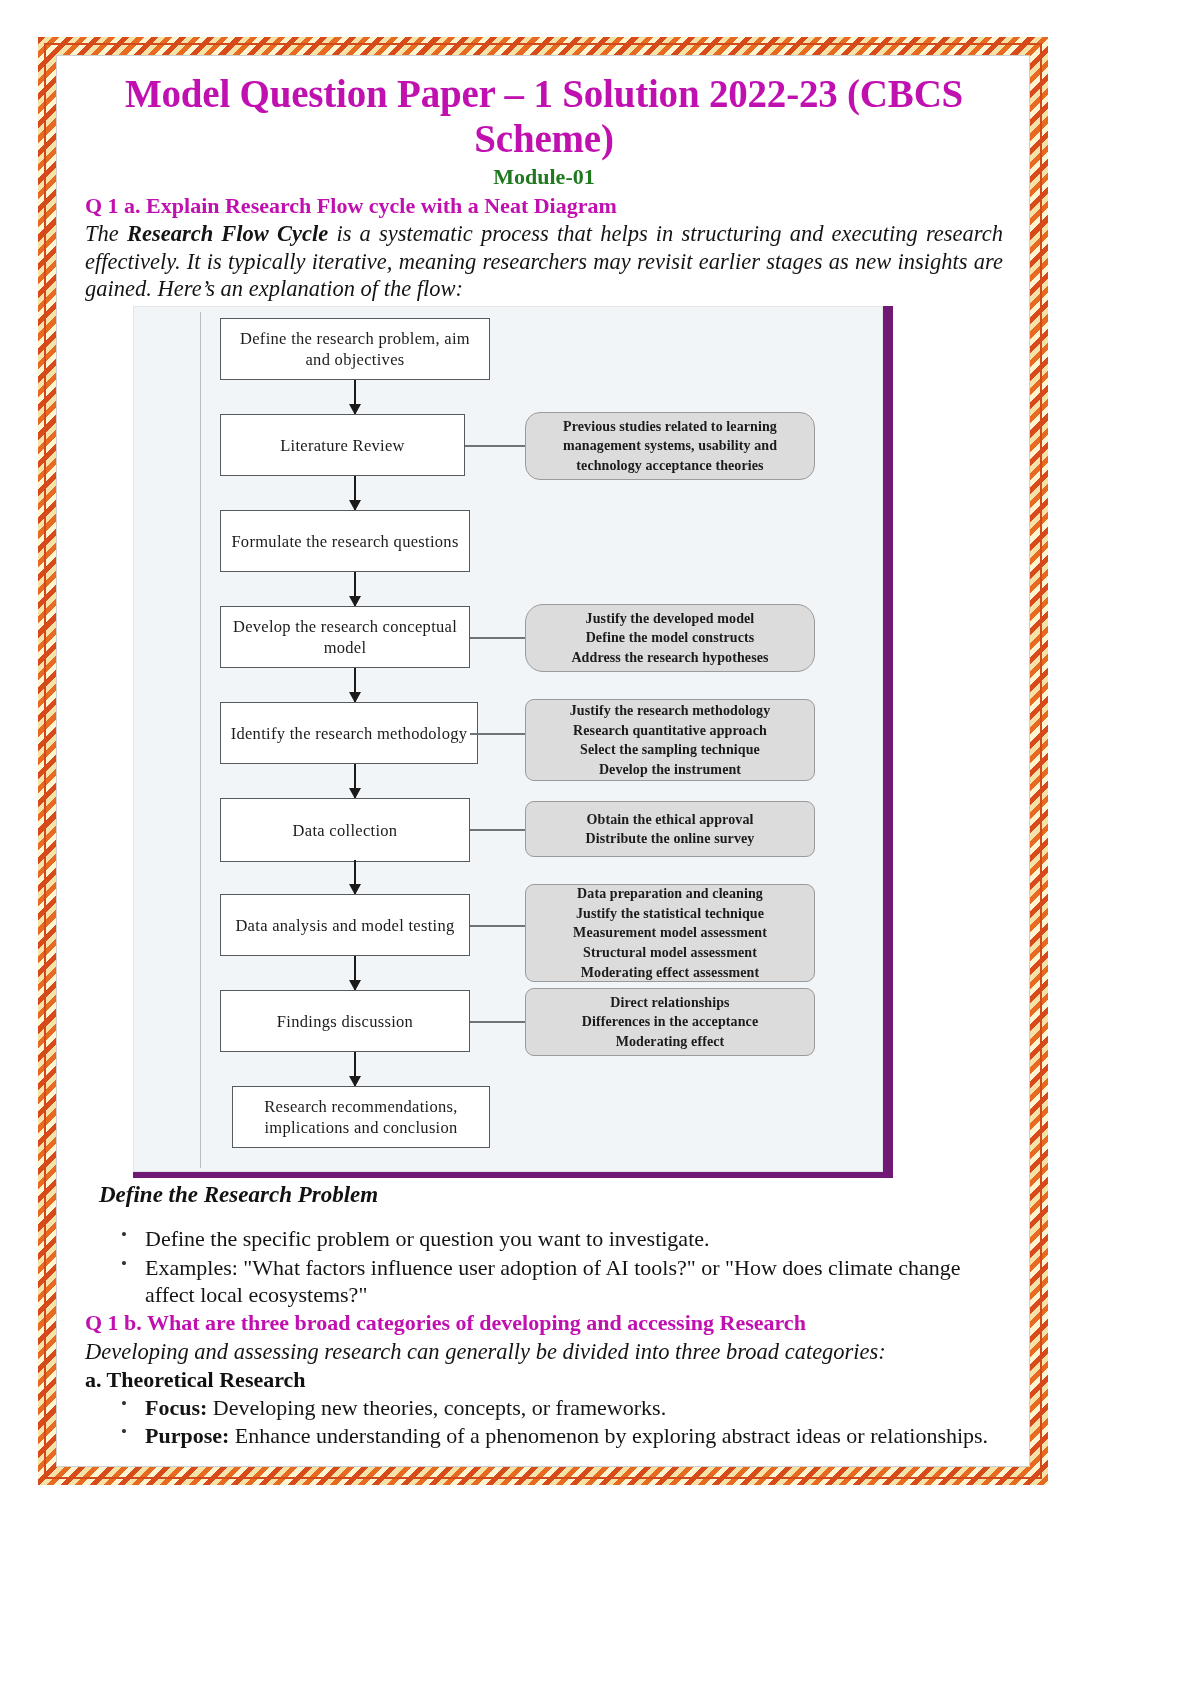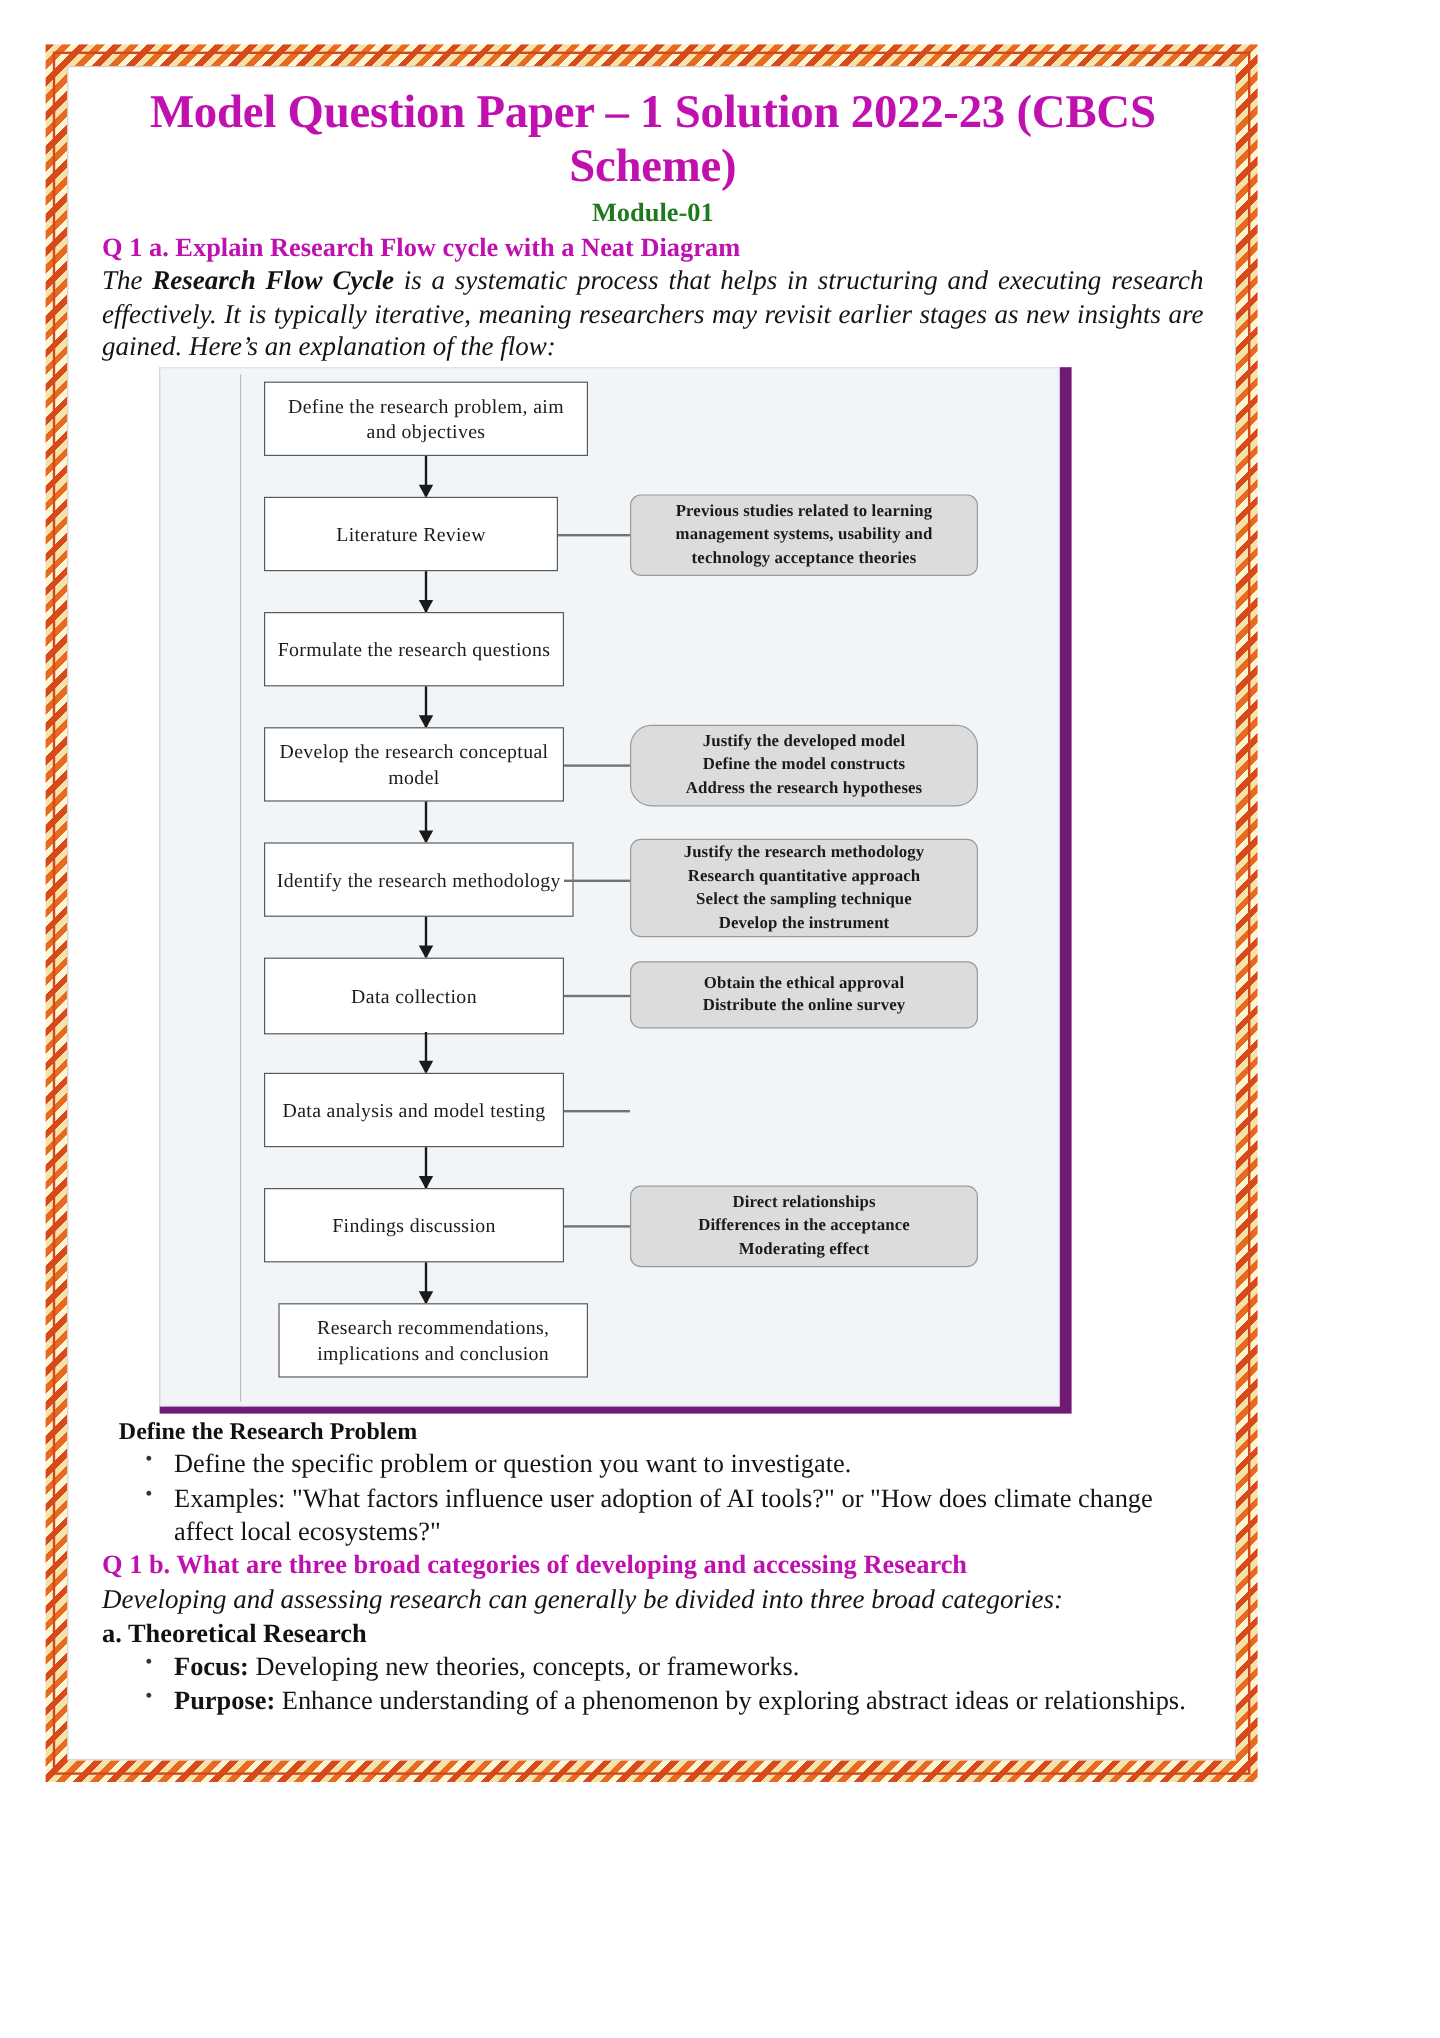--- a/index.html
+++ b/index.html
@@ -91,24 +91,25 @@
     font-size: 22.5px;
     line-height: 1.22;
     text-align: justify;
     margin: 0 0 2px 0;
     color: #141414;
     font-style: italic;
   }
   .para b { font-weight: bold; }
 
   .sub-heading {
-    font-size: 20px;
+    font-size: 23px;
     font-weight: bold;
     color: #111111;
-    margin: 4px 0 1px 14px;
+    margin: 4px 0 17px 14px;
+    font-style: italic;
   }
   .sub-heading-flush {
     font-size: 22px;
     font-weight: bold;
     color: #111111;
     margin: 2px 0 1px 0;
   }
   ul.bullets {
     margin: 0 0 2px 0;
     padding-left: 60px;
@@ -242,21 +243,21 @@
 
           <div class="node" style="left:75px; top:12px; width:270px; height:62px;">
             <span>Define the research problem, aim and objectives</span>
           </div>
           <div class="arrow" style="left:209px; top:74px; height:34px;"></div>
 
           <div class="node" style="left:75px; top:108px; width:245px; height:62px;">
             <span>Literature Review</span>
           </div>
           <div class="connector" style="left:320px; top:139px; width:60px;"></div>
-          <div class="note" style="left:380px; top:106px; width:290px; height:68px;">
+          <div class="note" style="left:380px; top:106px; width:290px; height:68px;border-radius:15px;">
             <span>Previous studies related to learning</span>
             <span>management systems, usability and</span>
             <span>technology acceptance theories</span>
           </div>
           <div class="arrow" style="left:209px; top:170px; height:34px;"></div>
 
           <div class="node" style="left:75px; top:204px; width:250px; height:62px;">
             <span>Formulate the research questions</span>
           </div>
           <div class="arrow" style="left:209px; top:266px; height:34px;"></div>
@@ -291,20 +292,27 @@
           <div class="note" style="left:380px; top:495px; width:290px; height:56px;">
             <span>Obtain the ethical approval</span>
             <span>Distribute the online survey</span>
           </div>
           <div class="arrow" style="left:209px; top:554px; height:34px;"></div>
 
           <div class="node" style="left:75px; top:588px; width:250px; height:62px;">
             <span>Data analysis and model testing</span>
           </div>
           <div class="connector" style="left:325px; top:619px; width:55px;"></div>
+          <div class="note" style="left:380px; top:578px; width:290px; height:98px;">
+            <span>Data preparation and cleaning</span>
+            <span>Justify the statistical technique</span>
+            <span>Measurement model assessment</span>
+            <span>Structural model assessment</span>
+            <span>Moderating effect assessment</span>
+          </div>
           <div class="arrow" style="left:209px; top:650px; height:34px;"></div>
 
           <div class="node" style="left:75px; top:684px; width:250px; height:62px;">
             <span>Findings discussion</span>
           </div>
           <div class="connector" style="left:325px; top:715px; width:55px;"></div>
           <div class="note" style="left:380px; top:682px; width:290px; height:68px;">
             <span>Direct relationships</span>
             <span>Differences in the acceptance</span>
             <span>Moderating effect</span>

